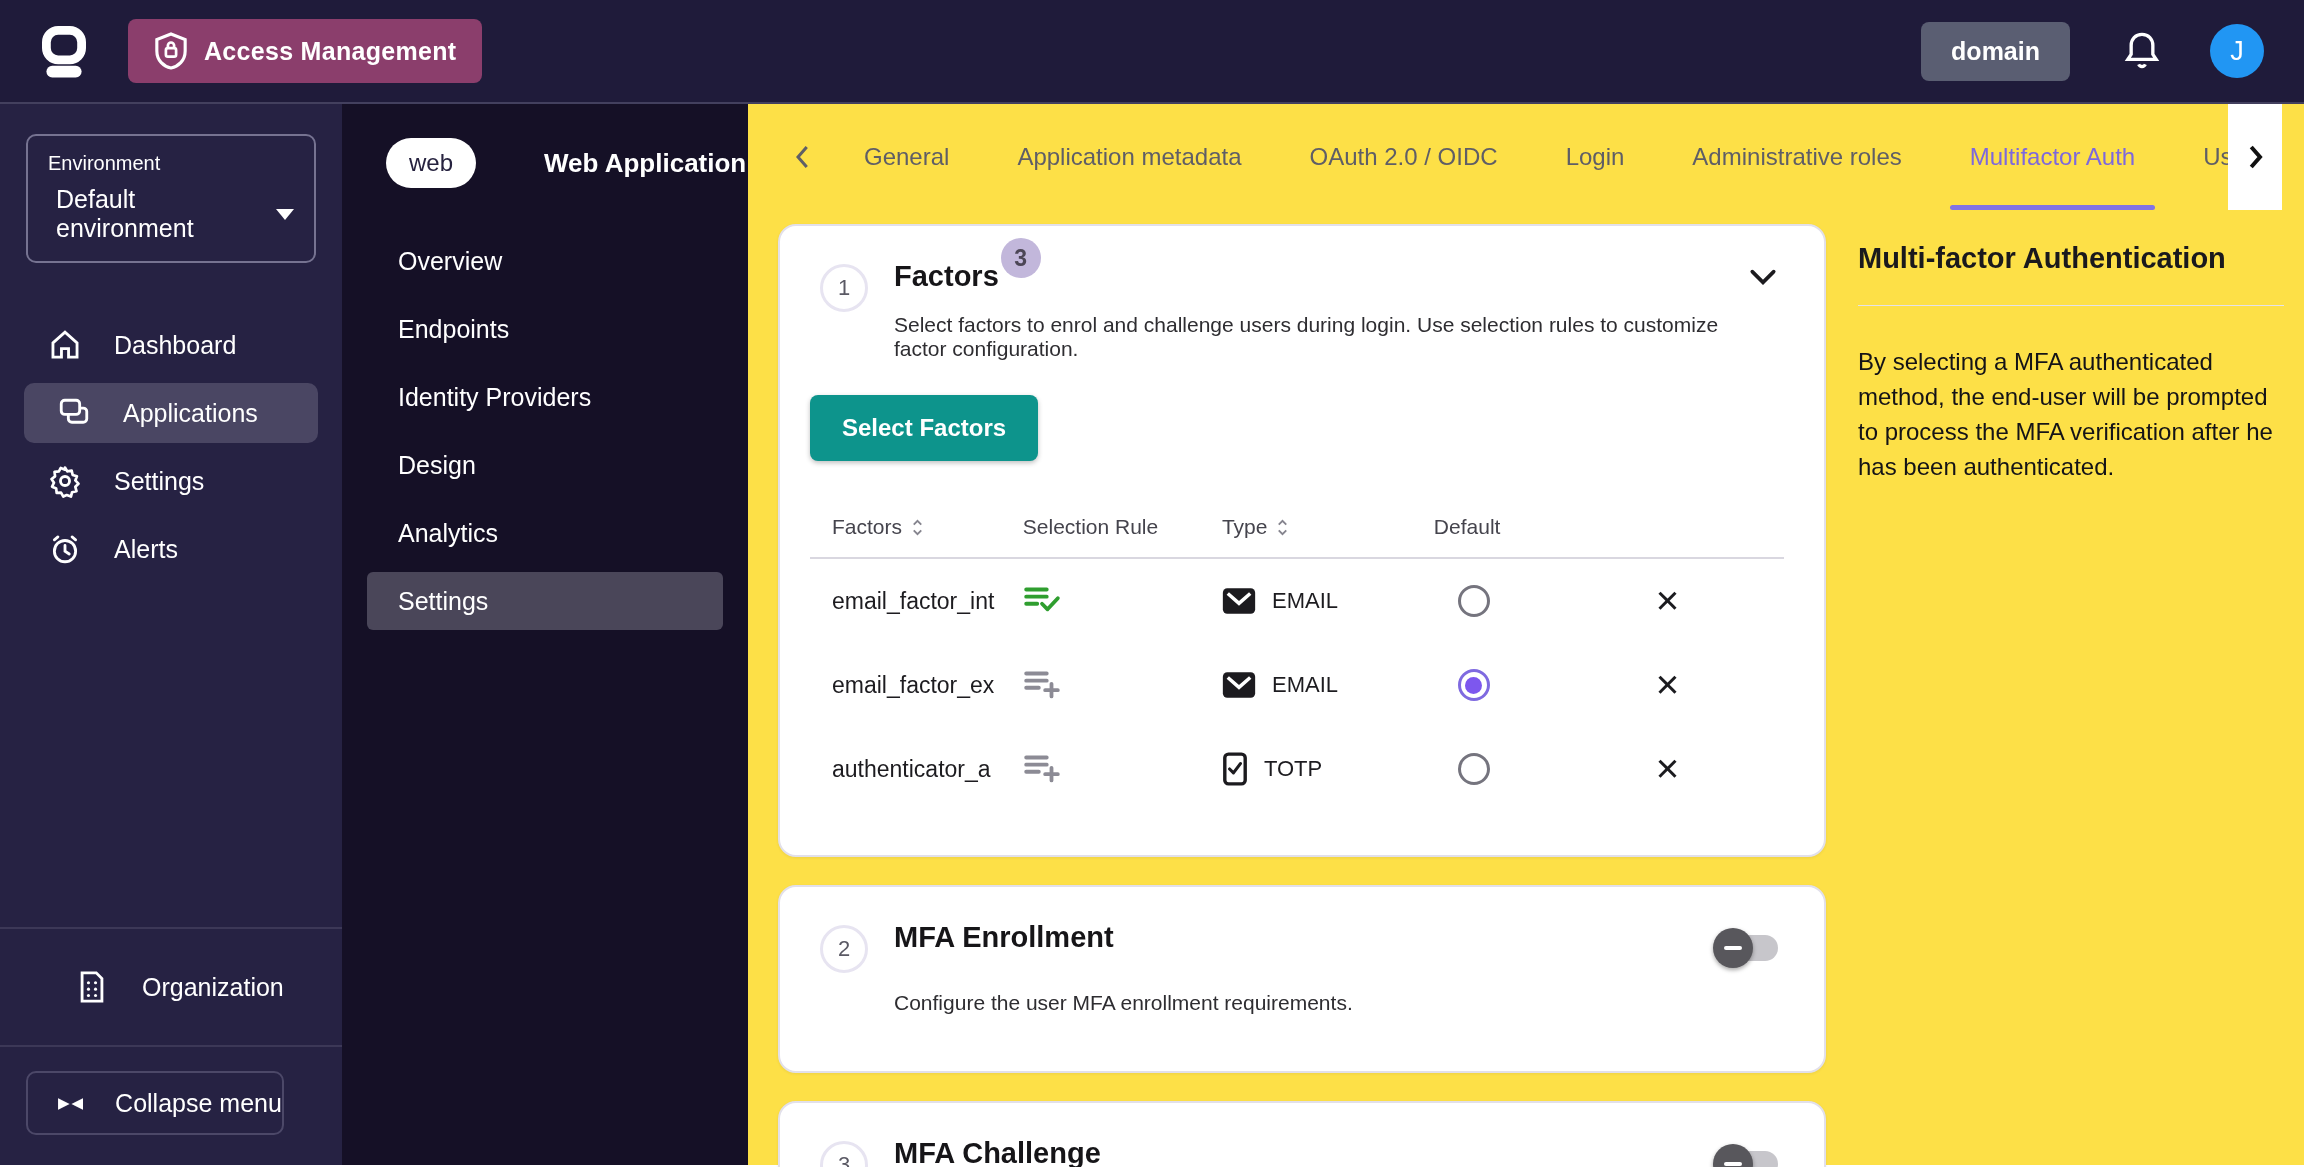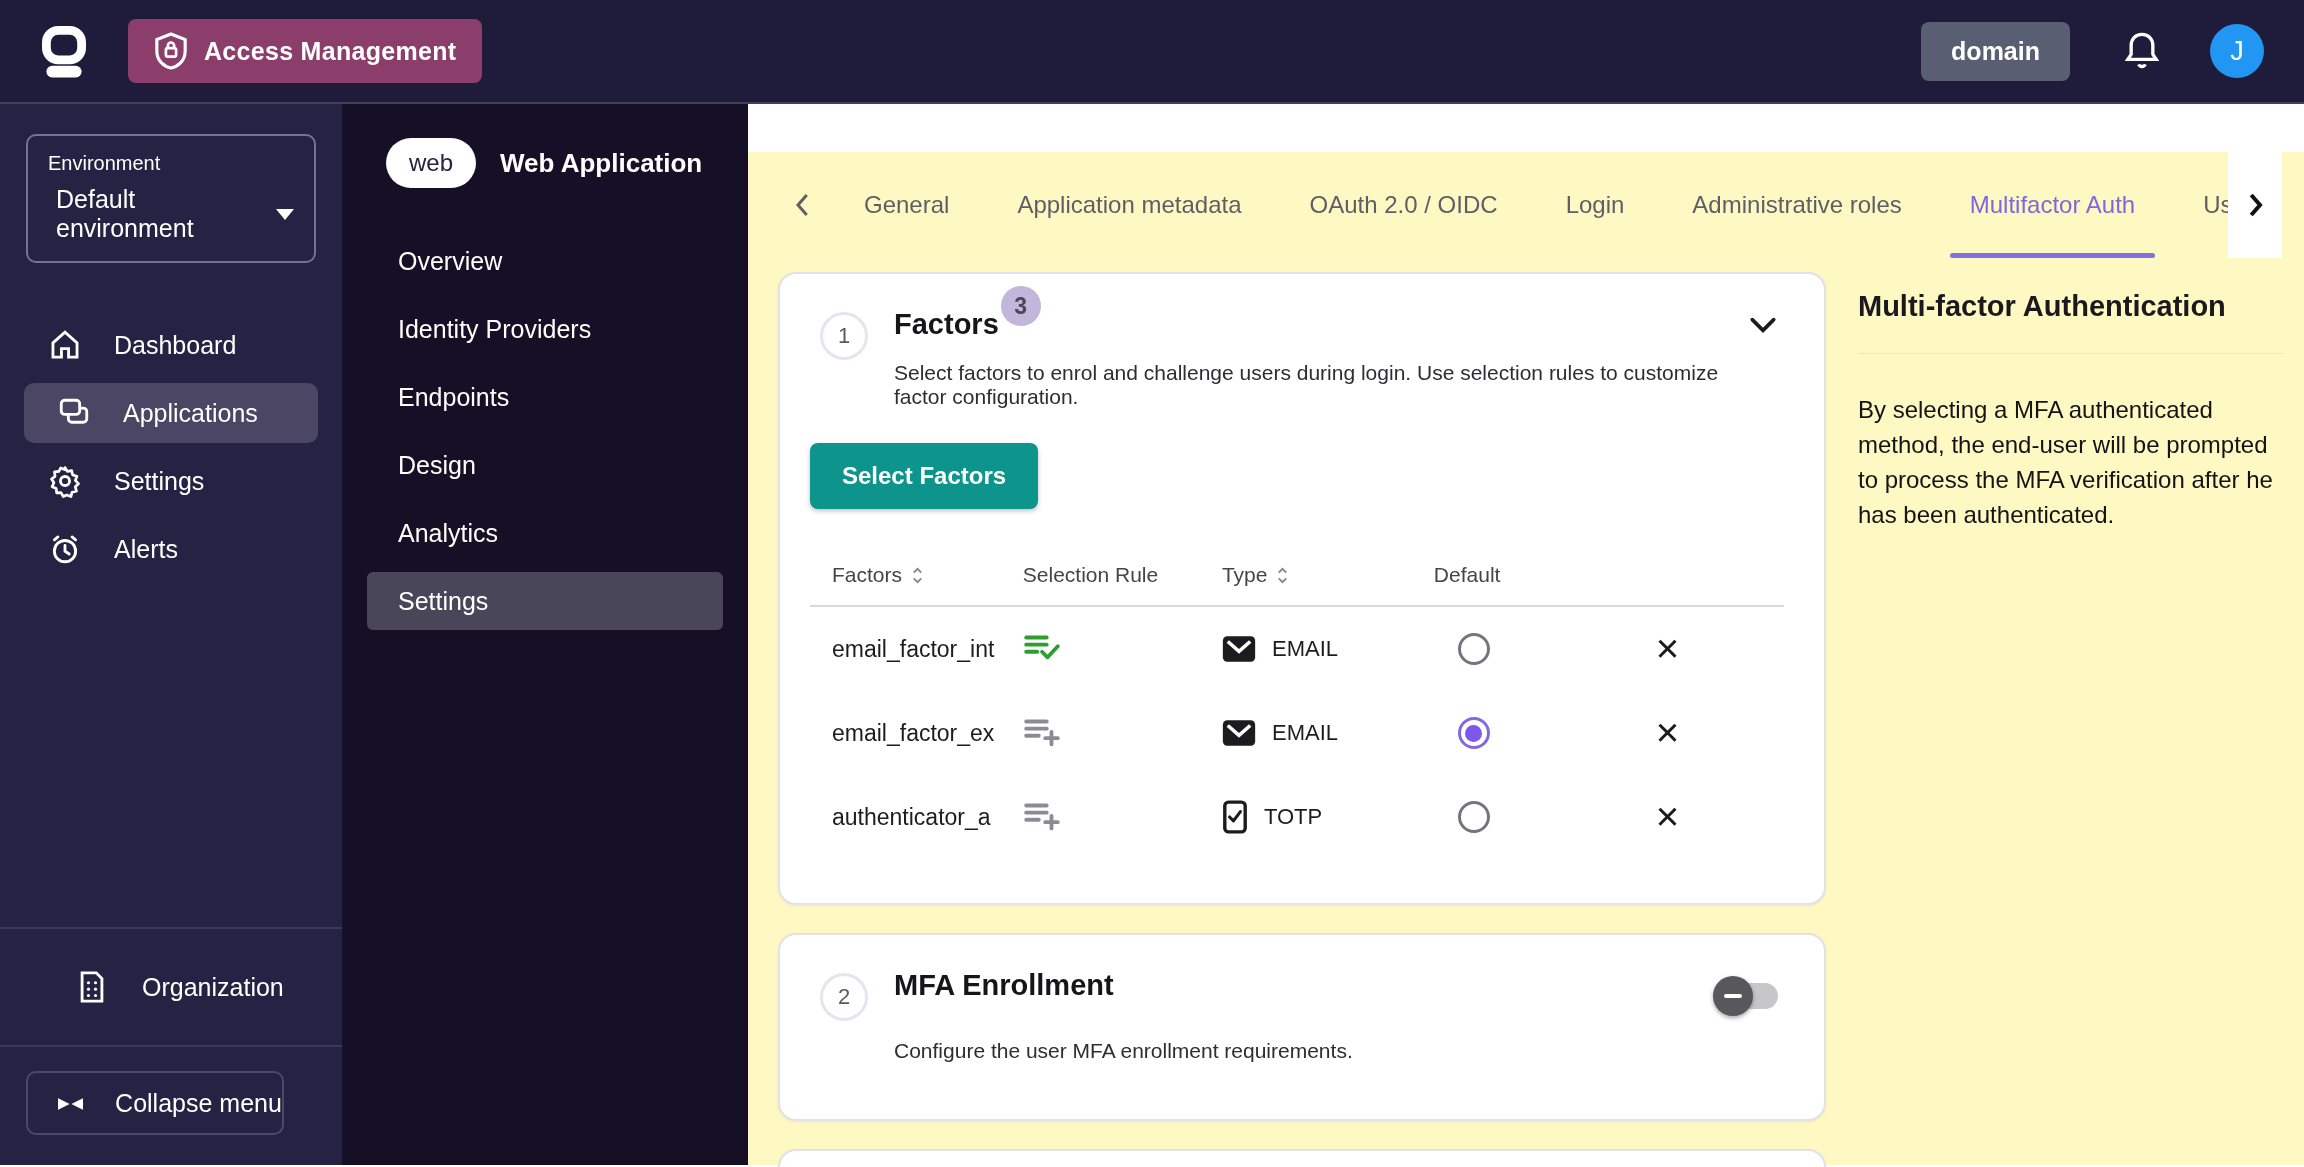--- a/index.html
+++ b/index.html
@@ -44,28 +44,28 @@
   .collapse-btn { margin:24px 26px 30px; border:2px solid #4c4868; border-radius:10px;
     height:64px; display:flex; align-items:center; gap:30px; padding-left:30px;
     font-size:25px; color:#fff; background:transparent; font-family:inherit; cursor:pointer; }
   .collapse-glyph { font-size:15px; letter-spacing:2px; }
 
   
   .subsidebar { width:406px; background:#151026; color:#fff; padding-top:34px; }
   .app-header { display:flex; align-items:center; gap:24px; padding-left:44px; }
   .app-pill { background:#fff; color:#26223f; font-size:24px; border-radius:999px;
     padding:11px 23px; }
-  .app-name { font-size:26px; font-weight:bold; }
+  .app-name { font-size:26px; font-weight:bold;margin-left:44px; }
   .subnav { margin-top:44px; display:flex; flex-direction:column; gap:10px; }
   .subnav-item { height:58px; margin:0 25px; padding-left:31px; display:flex; align-items:center;
     font-size:25px; font-weight:500; border-radius:6px; cursor:pointer; }
   .subnav-item.active { background:#4a4659; }
 
   
-  .main { flex:1; min-width:0; display:flex; flex-direction:column; background:#fef9c3;margin-top:48px; }
+  .main { flex:1; min-width:0; display:flex; flex-direction:column; background:#fde047; }
   .tabbar { height:106px; display:flex; align-items:center; padding-left:28px; position:relative; flex:none; }
   .tab-scroll { display:flex; align-items:center; padding:0 14px; cursor:pointer; height:100%; }
   .tabs-strip { display:flex; overflow:hidden; white-space:nowrap; flex:1; height:100%; }
   .tab { padding:0 34px; font-size:24px; font-weight:500; color:#5f5e66; height:100%;
     display:flex; align-items:center; position:relative; cursor:pointer; flex:none; }
   .tab.active { color:#7d68dd; }
   .tab.active::after { content:""; position:absolute; left:14px; right:14px; bottom:0;
     height:5px; border-radius:3px; background:#8273e3; }
   .tab-scroll.right { position:absolute; right:22px; top:0; background:#fff; }
 
@@ -225,24 +225,24 @@
   <nav class="subsidebar">
     <div class="app-header">
       <span class="app-pill">web</span>
       <span class="app-name">Web Application</span>
     </div>
     <div class="subnav">
       <div class="subnav-item">
         <span>Overview</span>
         </div>
       <div class="subnav-item">
+        <span>Endpoints</span>
+        </div>
+      <div class="subnav-item">
         <span>Identity Providers</span>
-        </div>
-      <div class="subnav-item">
-        <span>Endpoints</span>
         </div>
       <div class="subnav-item">
         <span>Design</span>
         </div>
       <div class="subnav-item">
         <span>Analytics</span>
         </div>
       <div class="subnav-item active">
         <span>Settings</span>
         </div>

